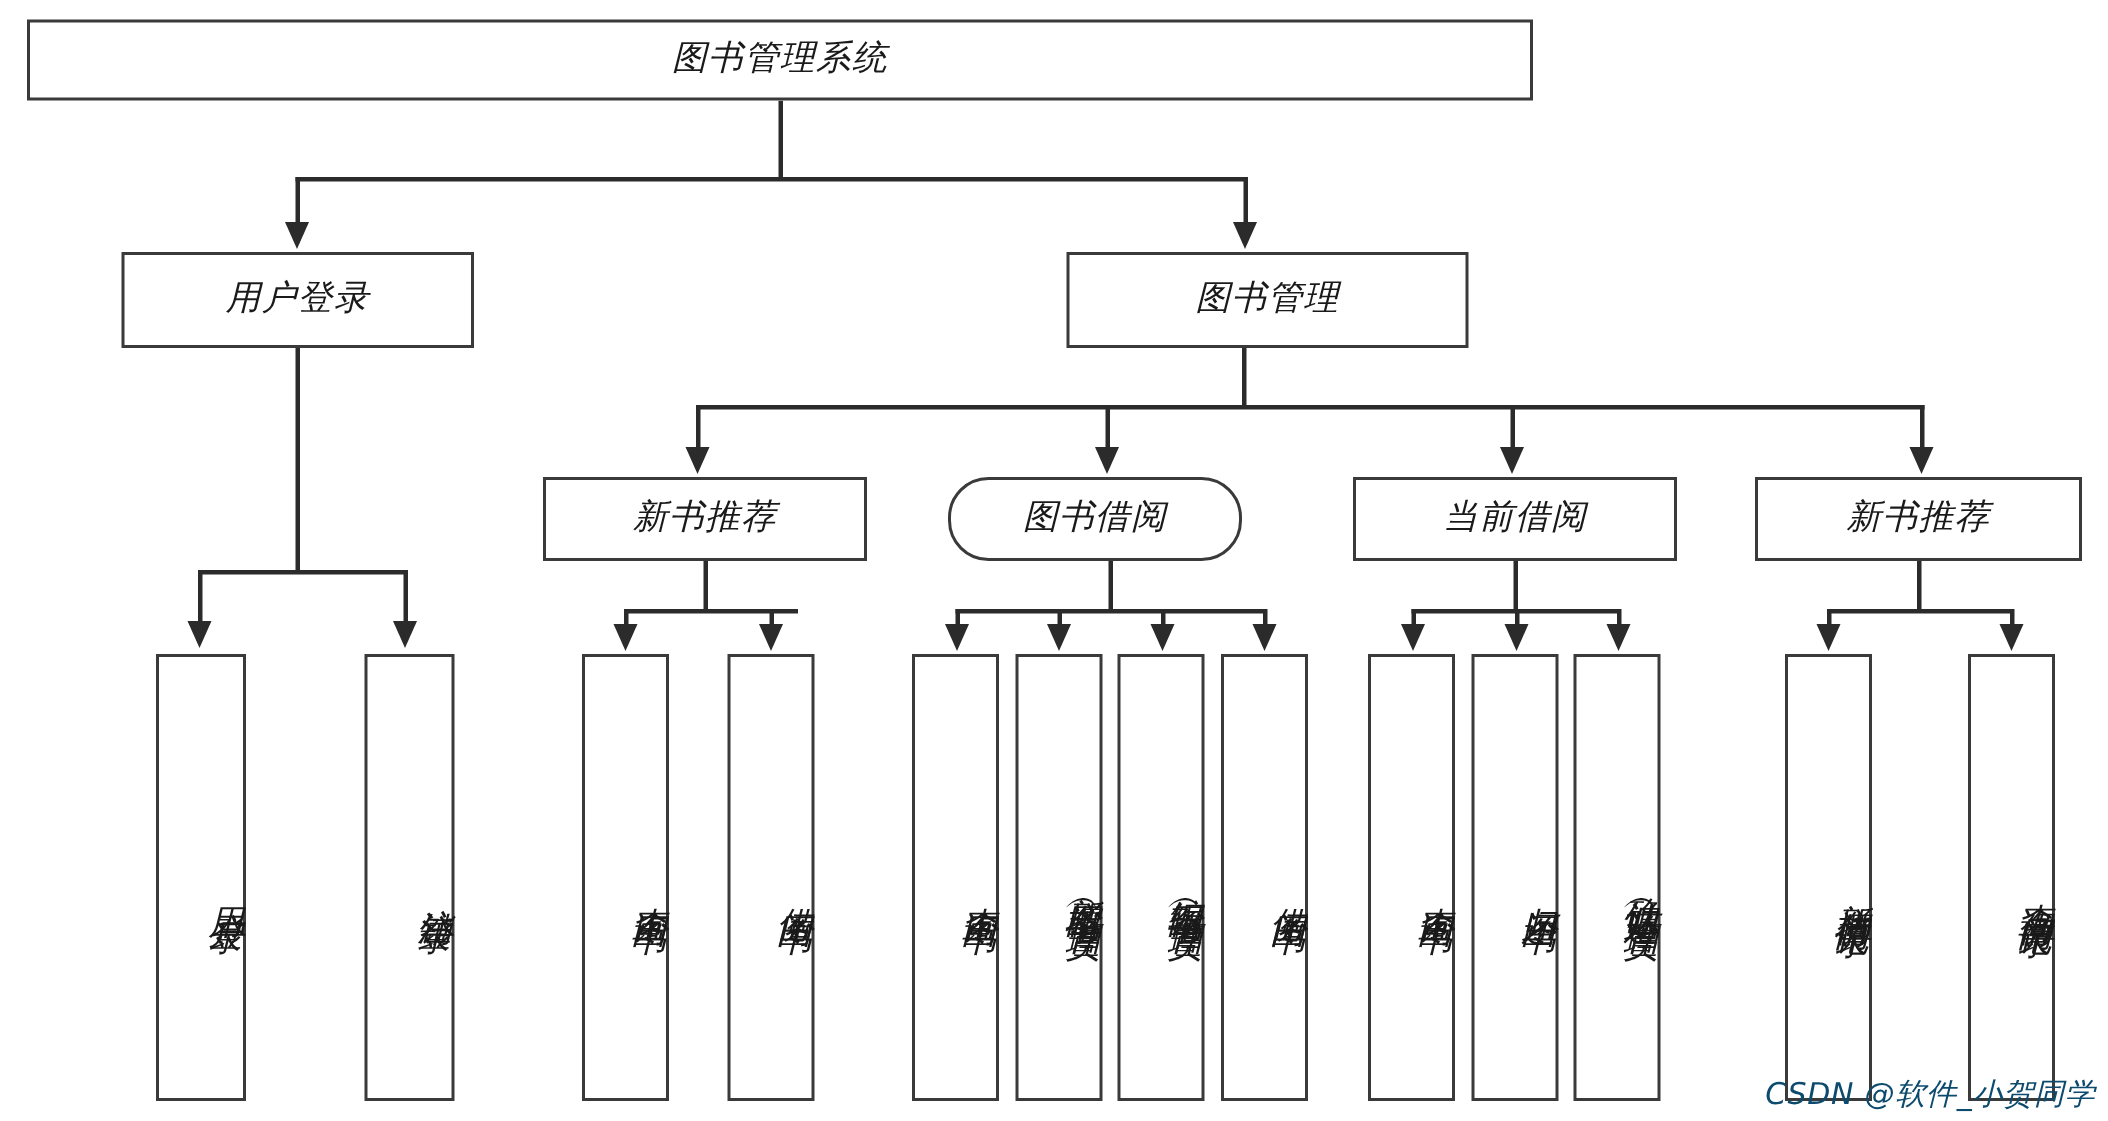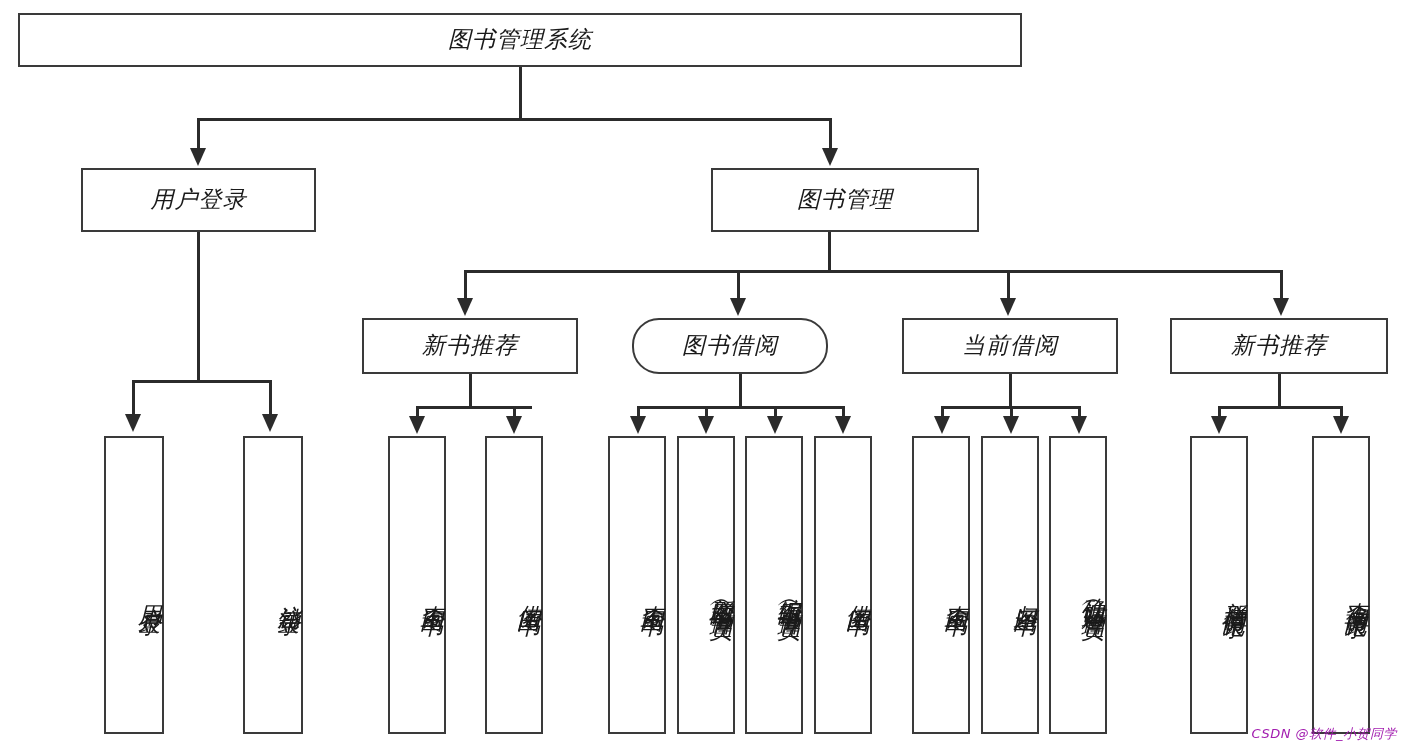--- a/index.html
+++ b/index.html
@@ -70,22 +70,22 @@
     border-left: 8px solid transparent;
     border-right: 8px solid transparent;
     border-top: 18px solid #2b2b2b;
     z-index: 2;
   }
   
   #watermark {
     position: absolute;
     right: 8px;
     bottom: 4px;
-    font-size: 13px;
-    color: #a21caf;
+    font-size: 20px;
+    color: #0c4a6e;
     letter-spacing: 0.5px;
     z-index: 5;
     white-space: nowrap;
     font-family: "DejaVu Sans", "Liberation Sans", sans-serif;
   }
 </style>
 </head>
 <body>
 
 <div id="canvas">

